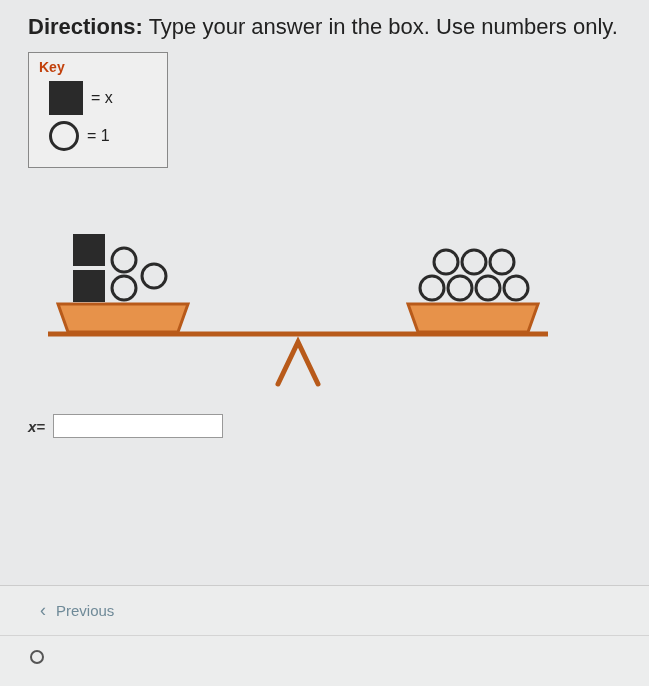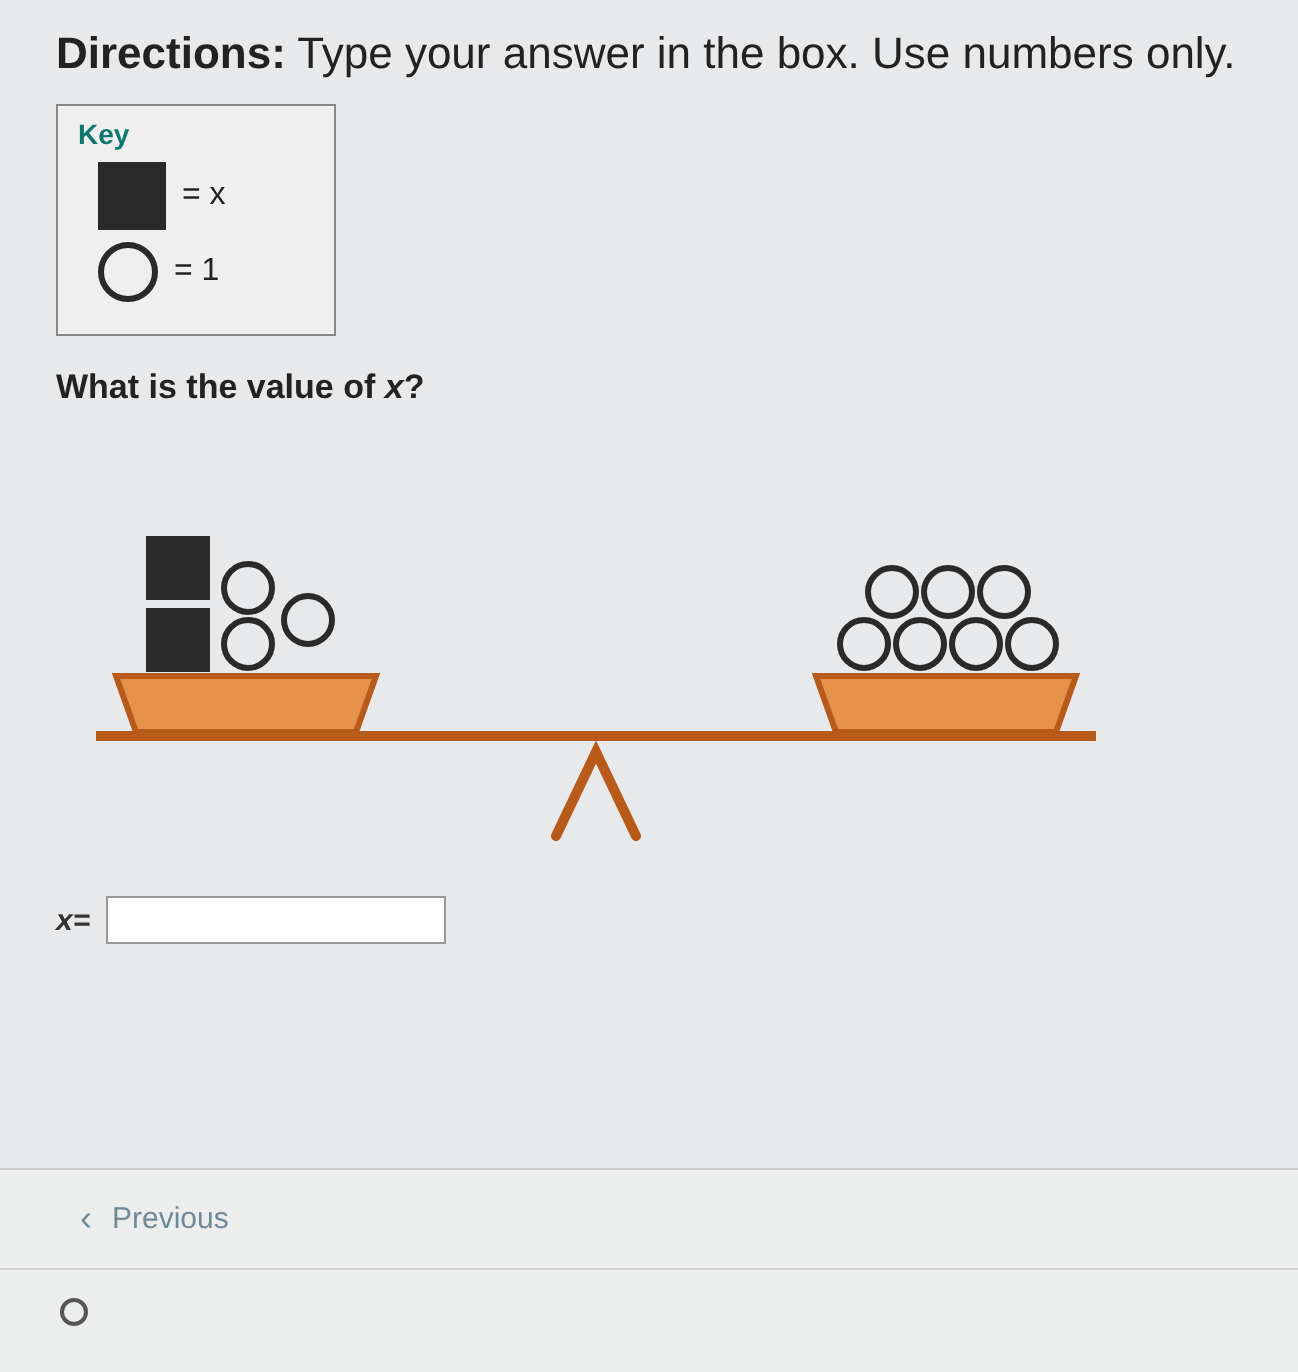--- a/index.html
+++ b/index.html
@@ -24,21 +24,21 @@
   .key-box {
     border: 1px solid #888;
     background: #efefef;
     width: 140px;
     padding: 6px 10px 10px 10px;
     margin-bottom: 16px;
   }
   .key-title {
     font-size: 14px;
     font-weight: bold;
-    color: #0f766e;
+    color: #c2410c;
     margin-bottom: 0;
   }
   .key-row {
     display: flex;
     align-items: center;
     gap: 8px;
     margin: 6px 0 6px 10px;
     font-size: 16px;
     color: #222;
   }
@@ -127,23 +127,20 @@
     <div class="key-row">
       <div class="square-icon"></div>
       <span>= x</span>
     </div>
     <div class="key-row">
       <div class="circle-icon"></div>
       <span>= 1</span>
     </div>
   </div>
 
-  <p class="question">
-    <span>What is the value of </span><span class="x-var">x</span><span>?</span>
-  </p>
 
   <div class="balance-wrap">
     <svg class="pan-svg" viewBox="0 0 540 210" width="540" height="210">
 
       <line x1="20" y1="150" x2="520" y2="150" stroke="#b85a1a" stroke-width="5"></line>
 
       <polyline points="250,200 270,158 290,200" fill="none" stroke="#b85a1a" stroke-width="5" stroke-linecap="round"></polyline>
 
       <path d="M 30 120 L 160 120 L 150 148 L 40 148 Z" fill="#e7924a" stroke="#b85a1a" stroke-width="3"></path>
 

